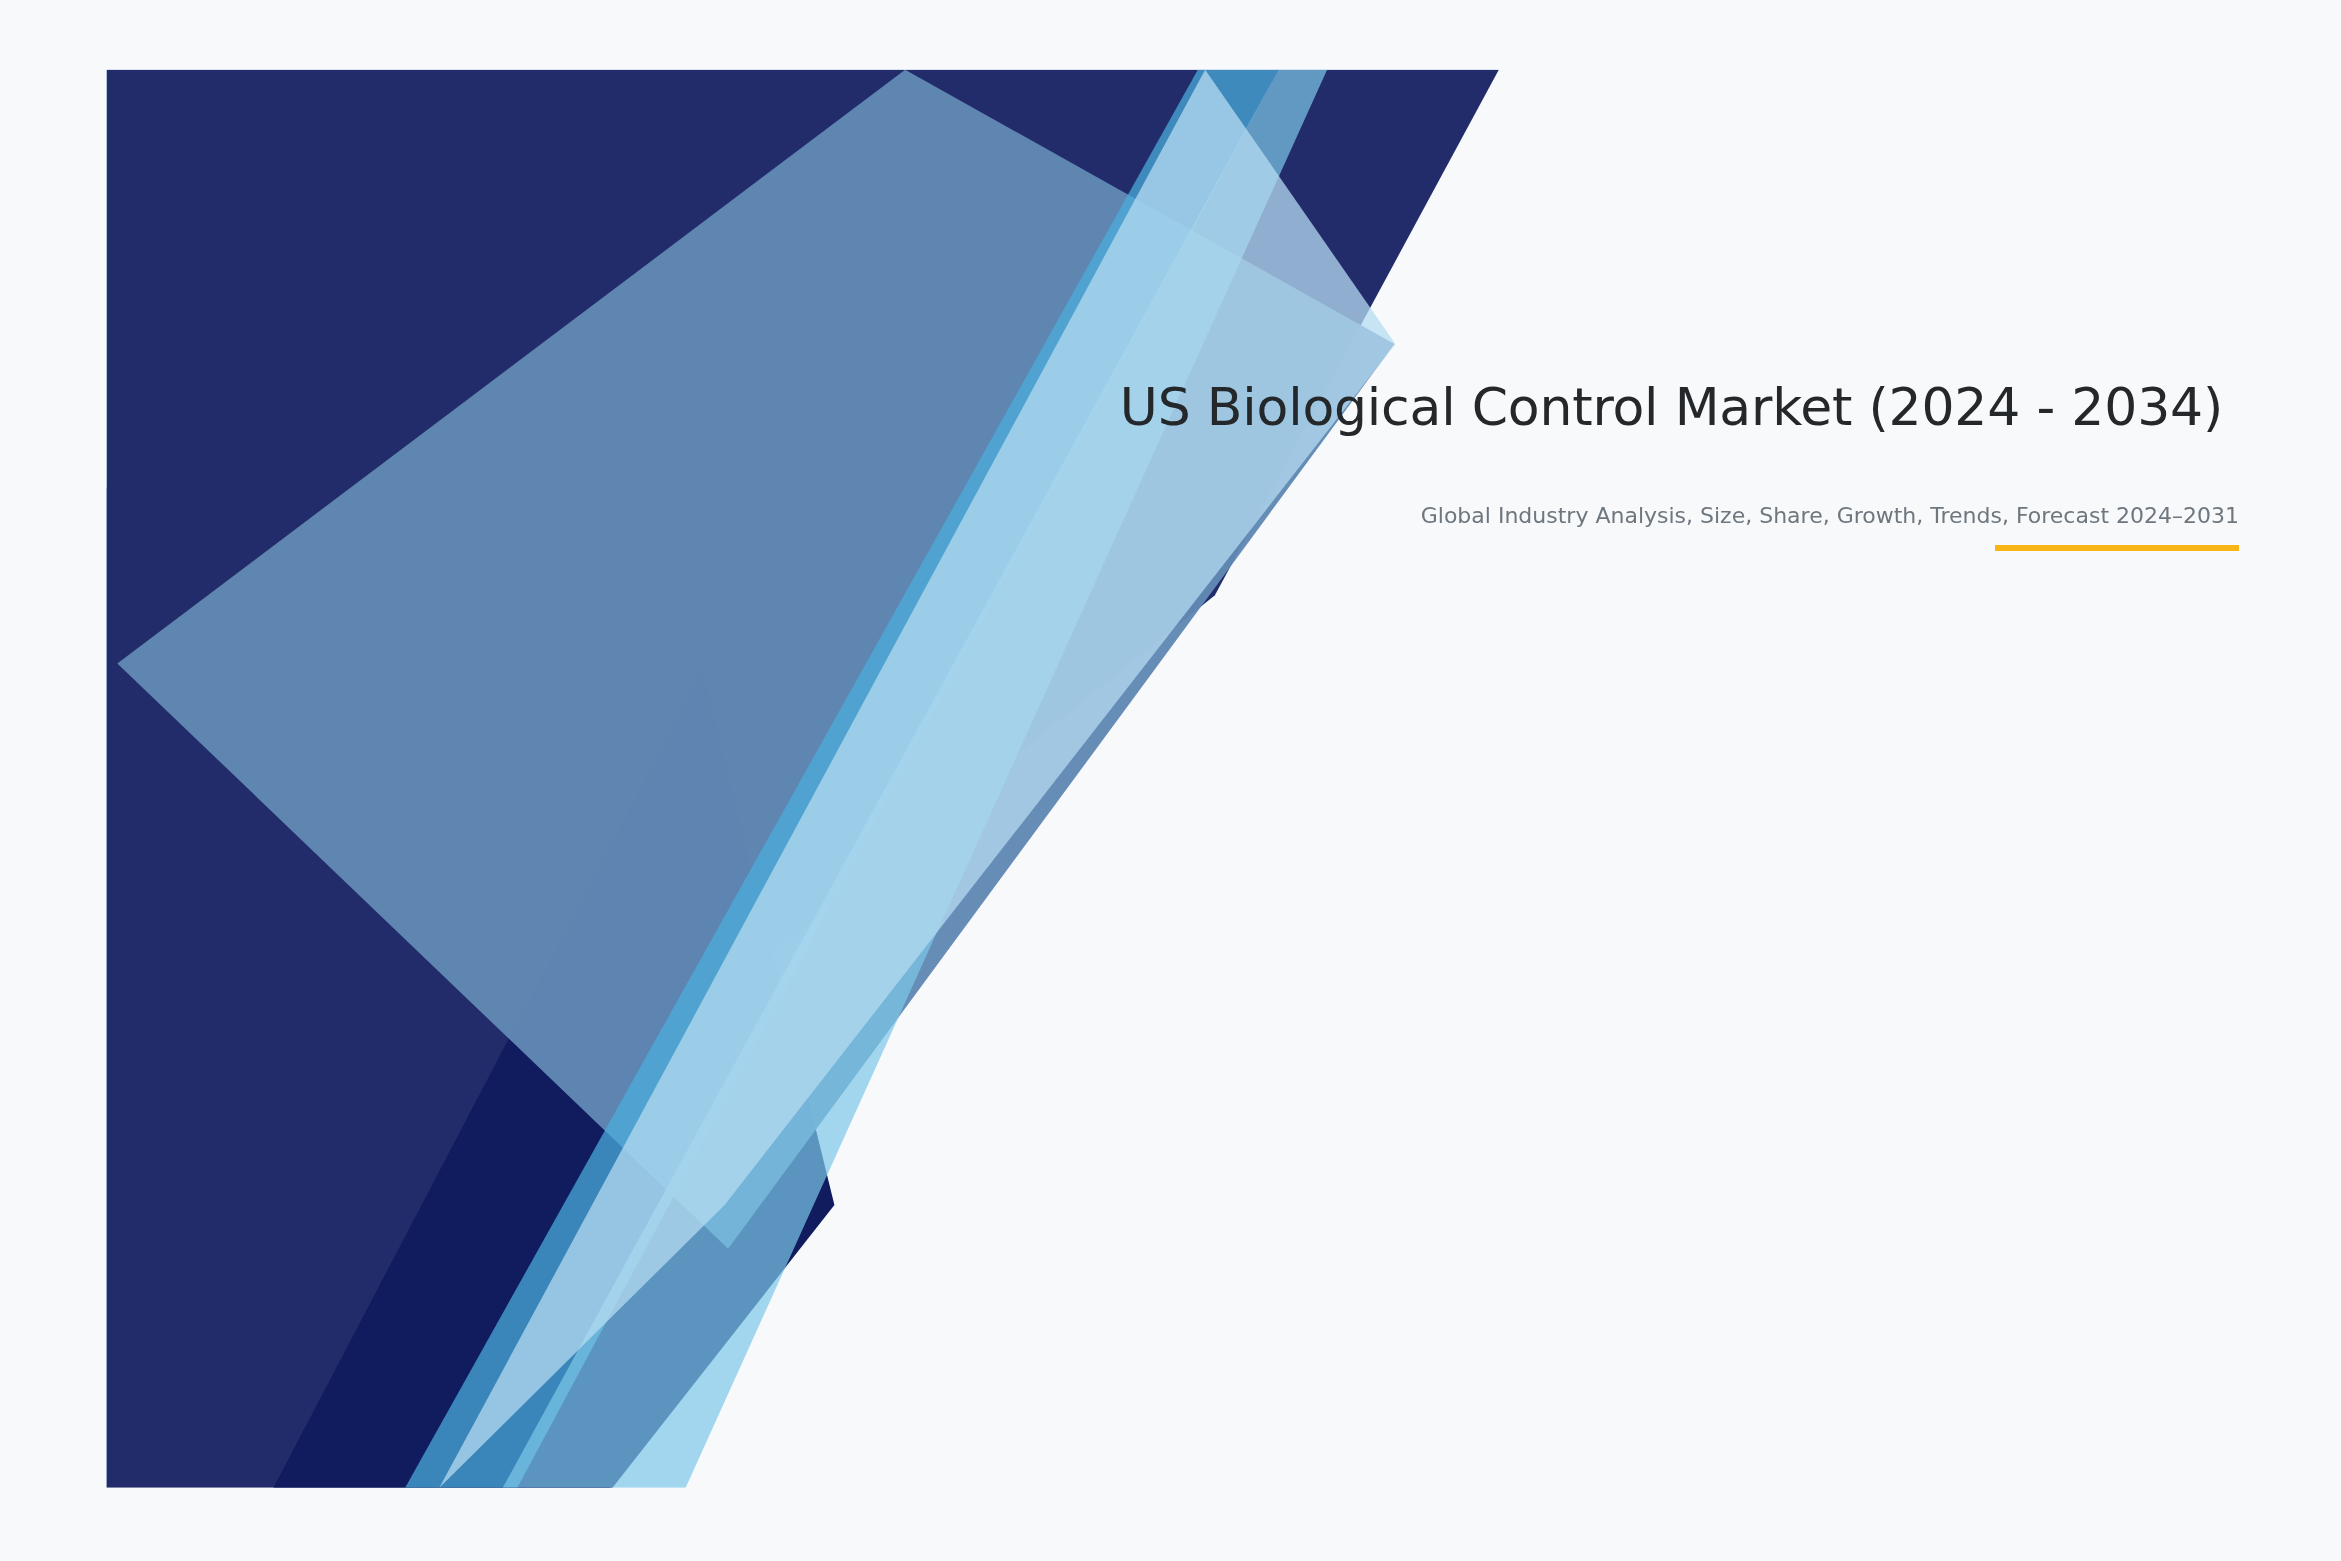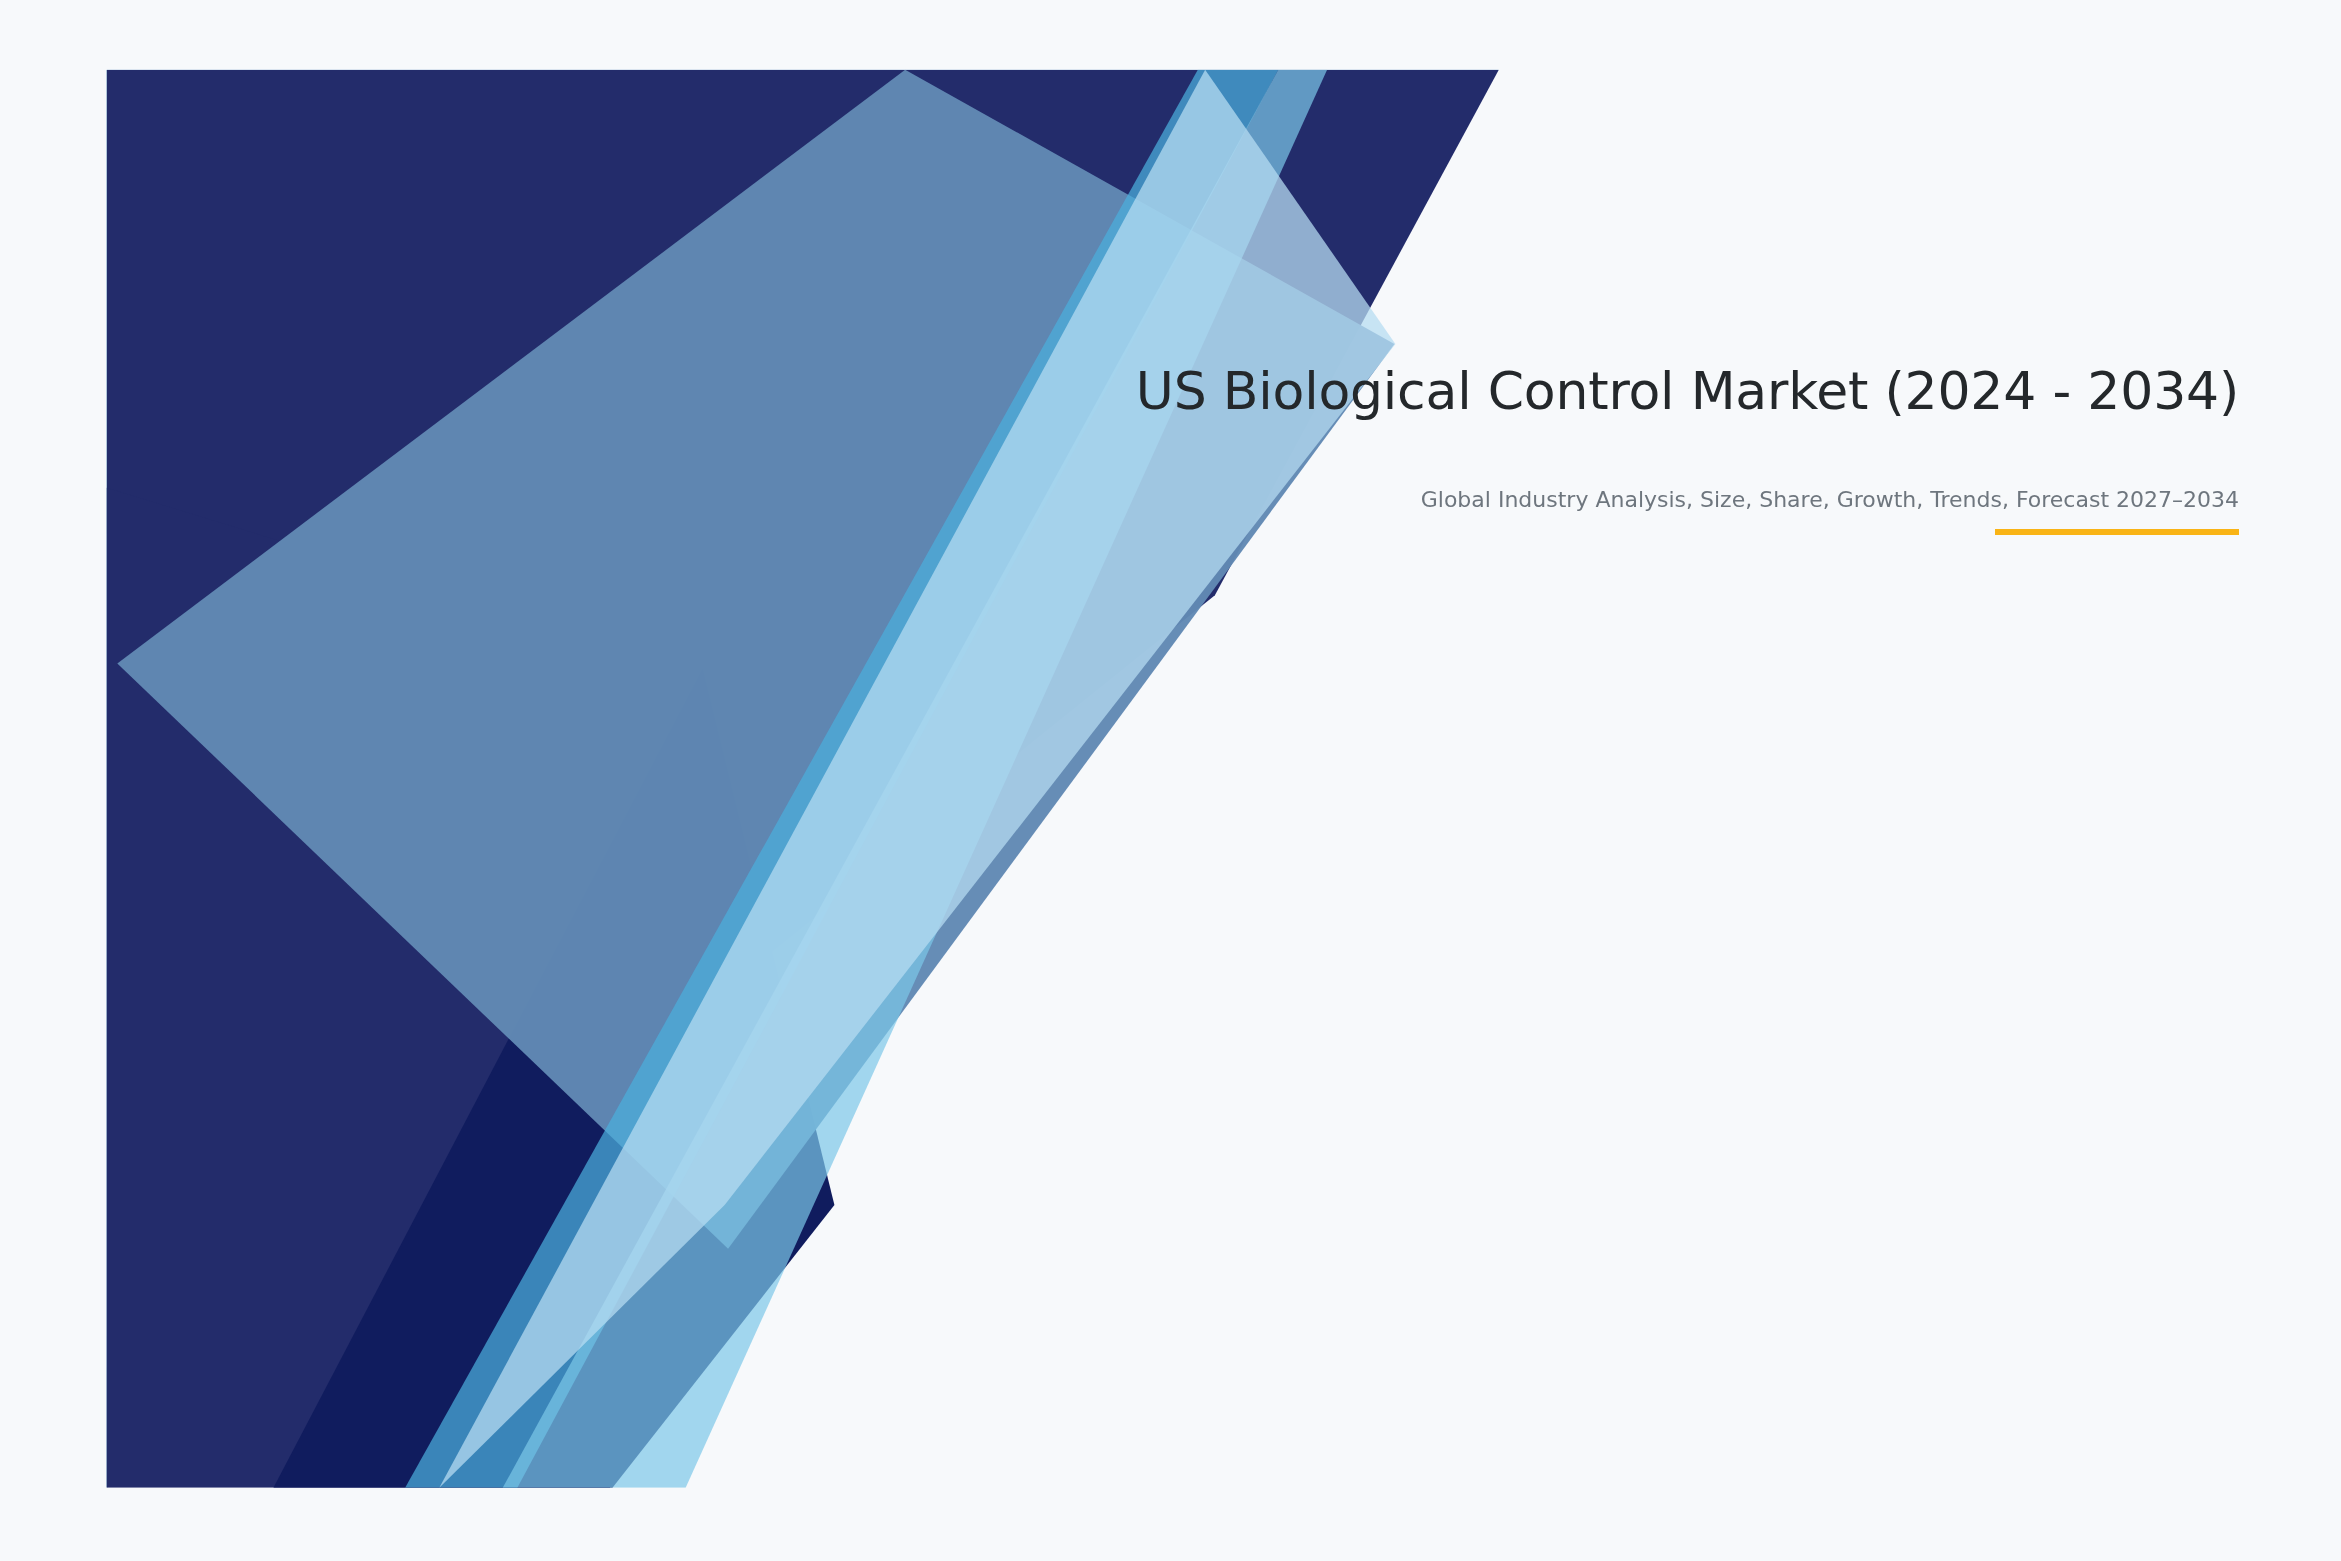--- a/index.html
+++ b/index.html
@@ -46,21 +46,21 @@
     width: 1385px;
     text-align: right;
   }
 
   #title-wrap {
     position: relative;
     display: block;
   }
 
   #page-title {
-    margin: 0;
+    margin: 16px;
     font-family: "DejaVu Sans", sans-serif;
     font-weight: 400;
     font-size: 52px;
     line-height: 1.17;
     letter-spacing: -0.2px;
     color: #24282B;
     text-align: right;
     position: relative;
     z-index: 2;
   }
@@ -121,18 +121,18 @@
     </svg>
   </div>
 
   <div id="text-block">
 
     <div id="title-wrap">
       <div id="title-accent-bar"></div>
       <h1 id="page-title">US Biological Control Market (2024 - 2034)</h1>
     </div>
 
-    <p id="subtitle">Global Industry Analysis, Size, Share, Growth, Trends, Forecast 2027–2034</p>
+    <p id="subtitle">Global Industry Analysis, Size, Share, Growth, Trends, Forecast 2024–2031</p>
 
   </div>
 
 </div>
 
 
 </body></html>

